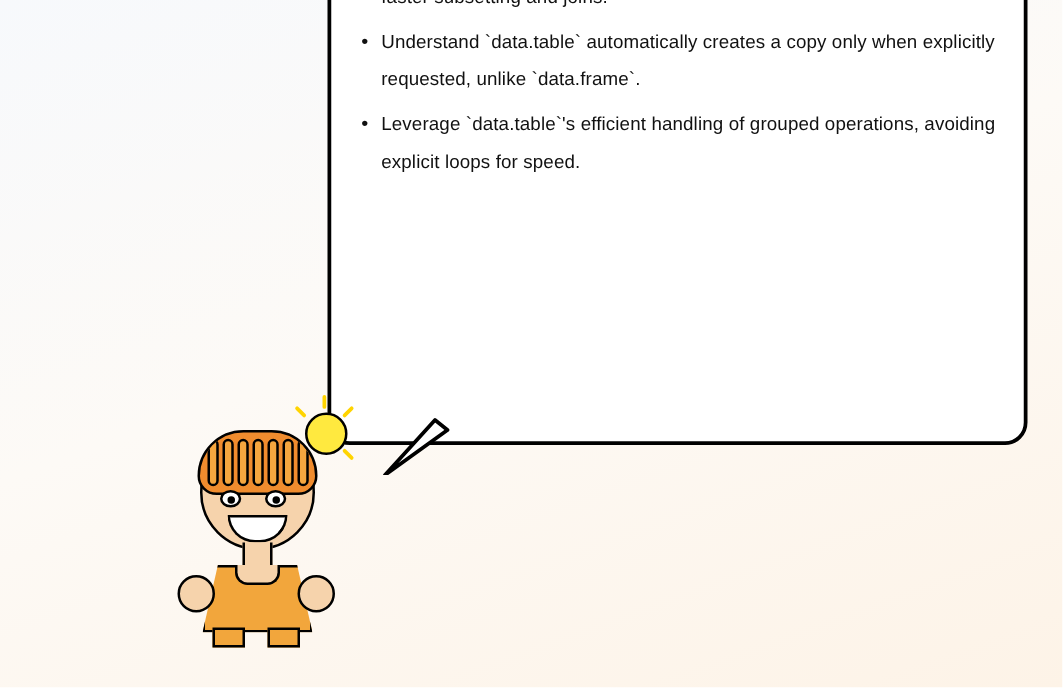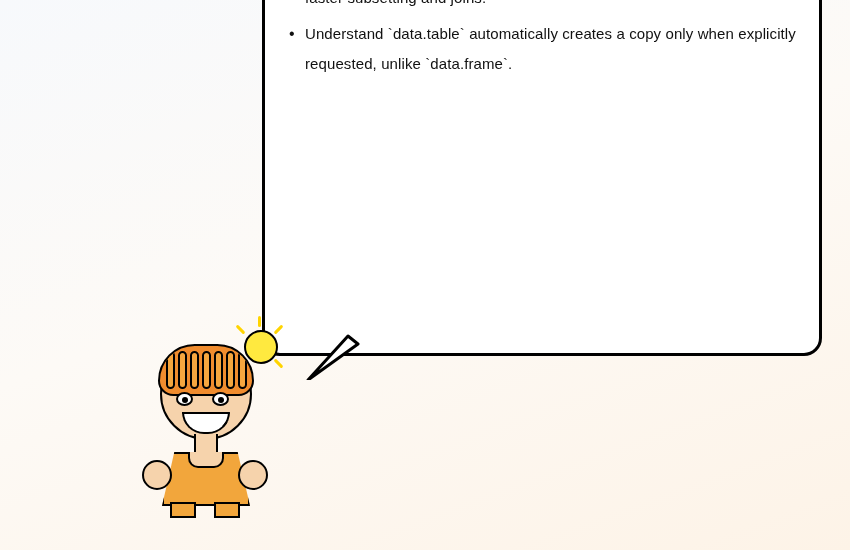--- a/index.html
+++ b/index.html
@@ -228,20 +228,21 @@
 </style>
 </head>
 <body>
 
 <div id="scene">
 
   <div class="bubble">
     <ul class="bullet-list">
       <li>Implement `setkey()` in `data.table` to create indexes for dramatically faster subsetting and joins.</li>
       <li>Understand `data.table` automatically creates a copy only when explicitly requested, unlike `data.frame`.</li>
+      <li>Leverage `data.table`'s efficient handling of grouped operations, avoiding explicit loops for speed.</li>
     </ul>
   </div>
 
   <svg class="tail" viewBox="0 0 70 50">
     <polygon points="8,50 48,6 58,14" fill="#ffffff" stroke="#000000" stroke-width="3" stroke-linejoin="round"></polygon>
   </svg>
 
   <div class="bulb">
     <div class="bulb-circle"></div>
     <div class="ray" style="left:26px; top:-2px; transform:rotate(0deg);"></div>

